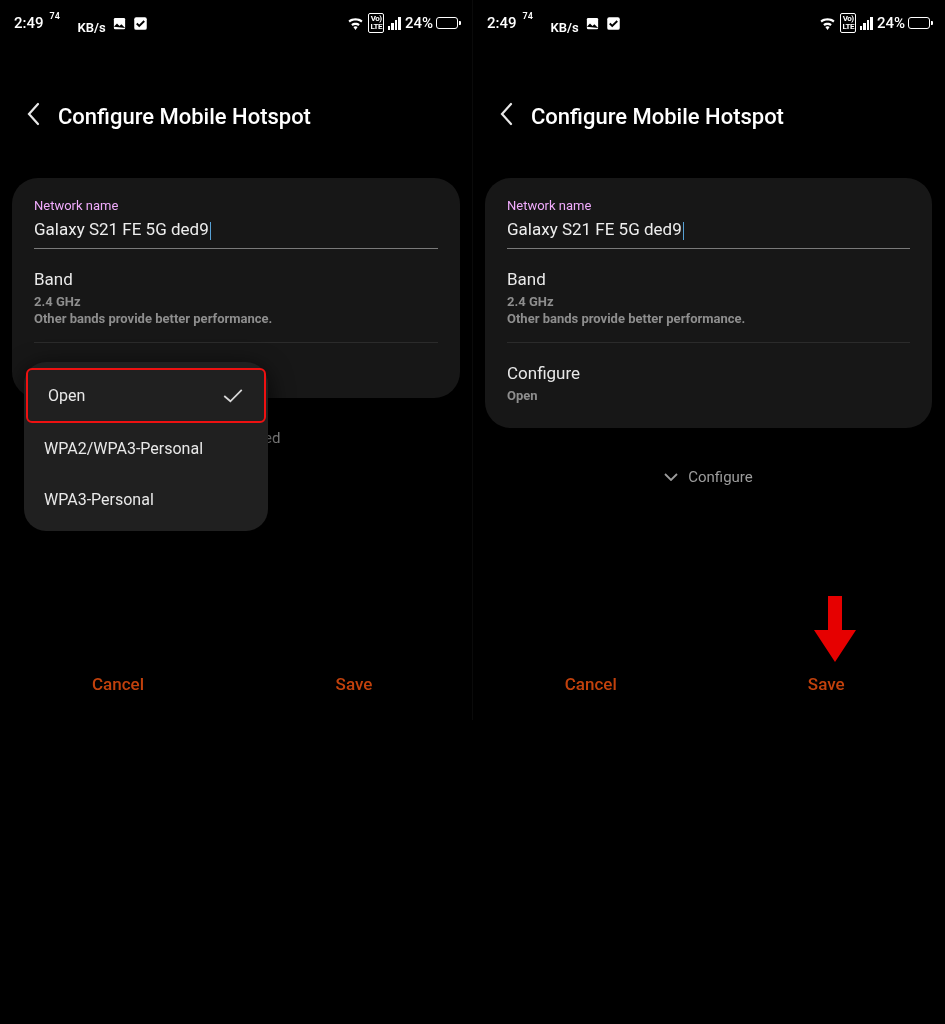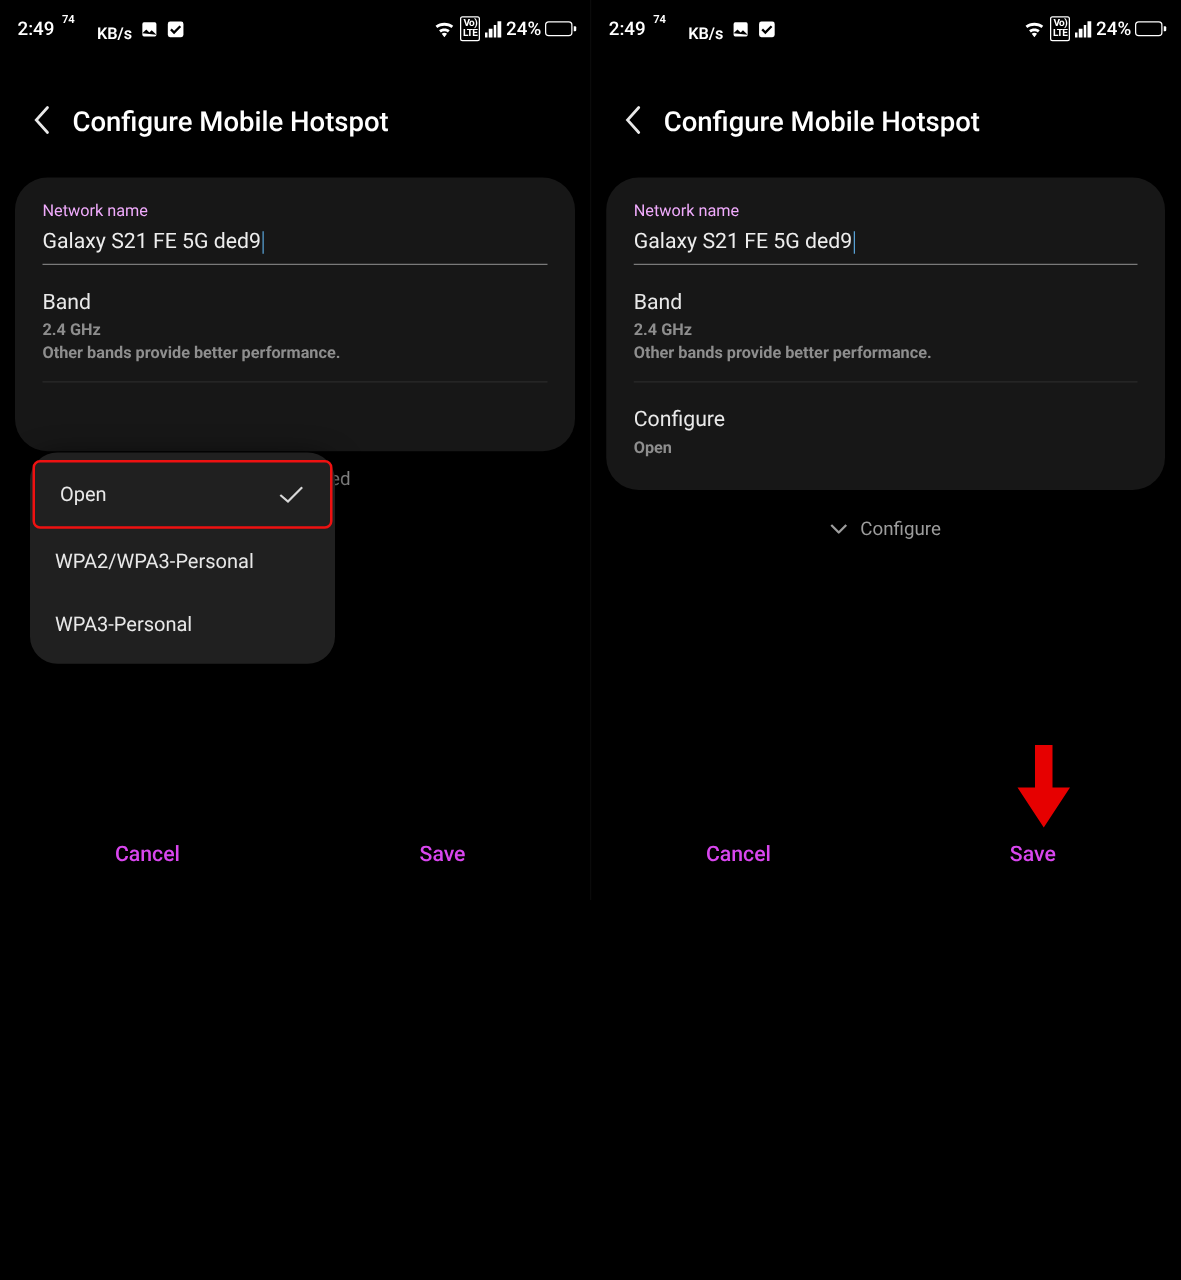--- a/index.html
+++ b/index.html
@@ -13,20 +13,21 @@
     position: relative;
   }
   .phone {
     width: 472px;
     height: 720px;
     background: #000;
     color: #fff;
     position: relative;
     display: flex;
     flex-direction: column;
+    gap: 18px;
   }
   .phone + .phone { border-left: 1px solid #0a0a0a; }
 
   
   .status-bar {
     height: 40px;
     display: flex;
     align-items: center;
     justify-content: space-between;
     padding: 6px 14px 0 14px;
@@ -102,21 +103,21 @@
   }
   .chevron-down { width:14px; height:8px; }
 
   
   .footer {
     position:absolute; bottom:0; left:0; right:0;
     height:72px; display:flex;
   }
   .footer-btn {
     flex:1; display:flex; align-items:center; justify-content:center;
-    color:#d946ef; font-size:17px; font-weight:500;
+    color:#c2410c; font-size:17px; font-weight:500;
   }
 
   
   .dropdown {
     position:absolute; left:24px; width:244px;
     background:#202020; border-radius:22px;
     box-shadow:0 6px 24px rgba(0,0,0,0.8);
     padding:6px 0; z-index:10;
   }
   .dropdown-item {

